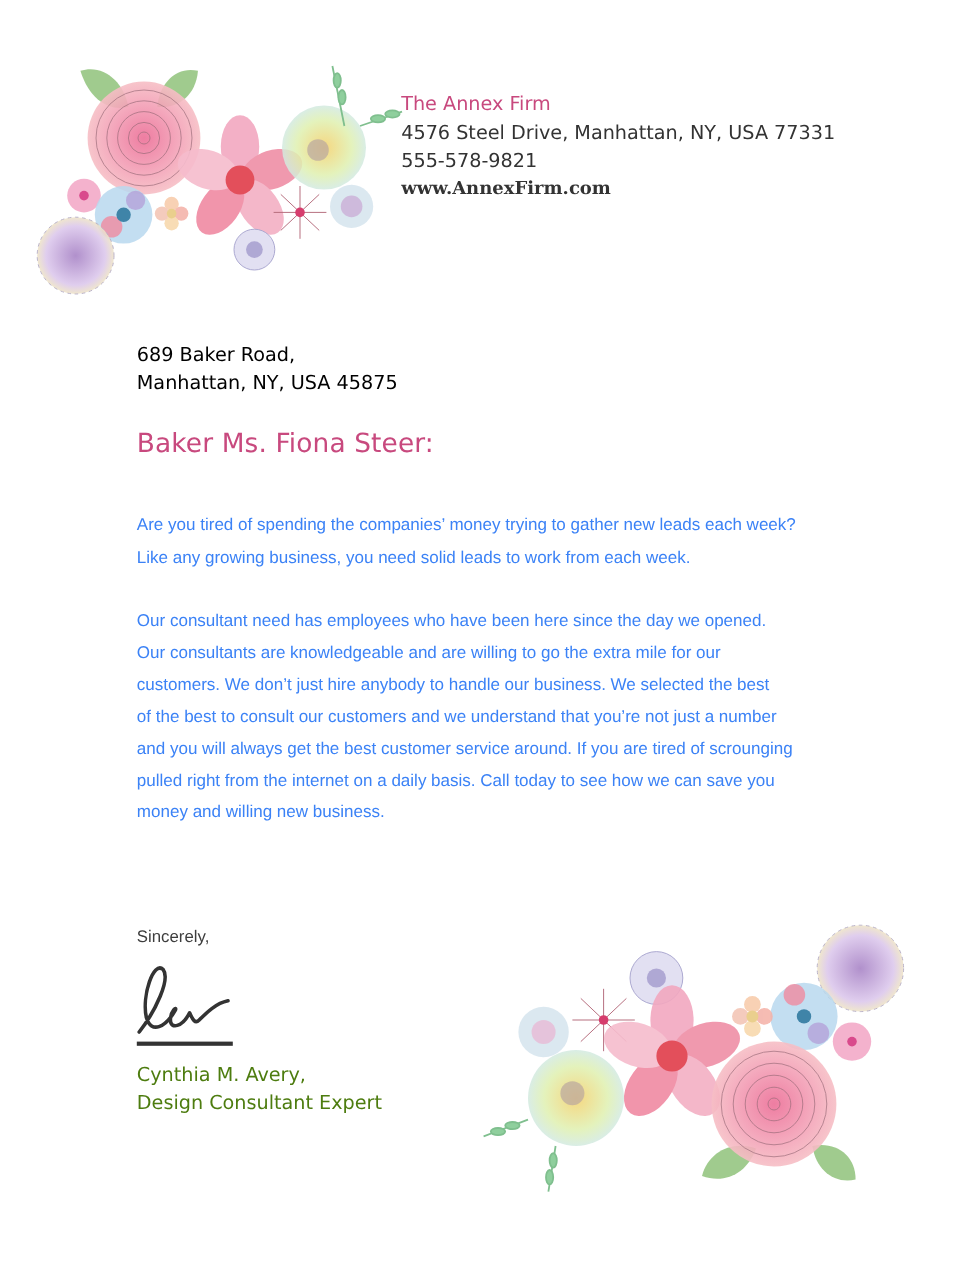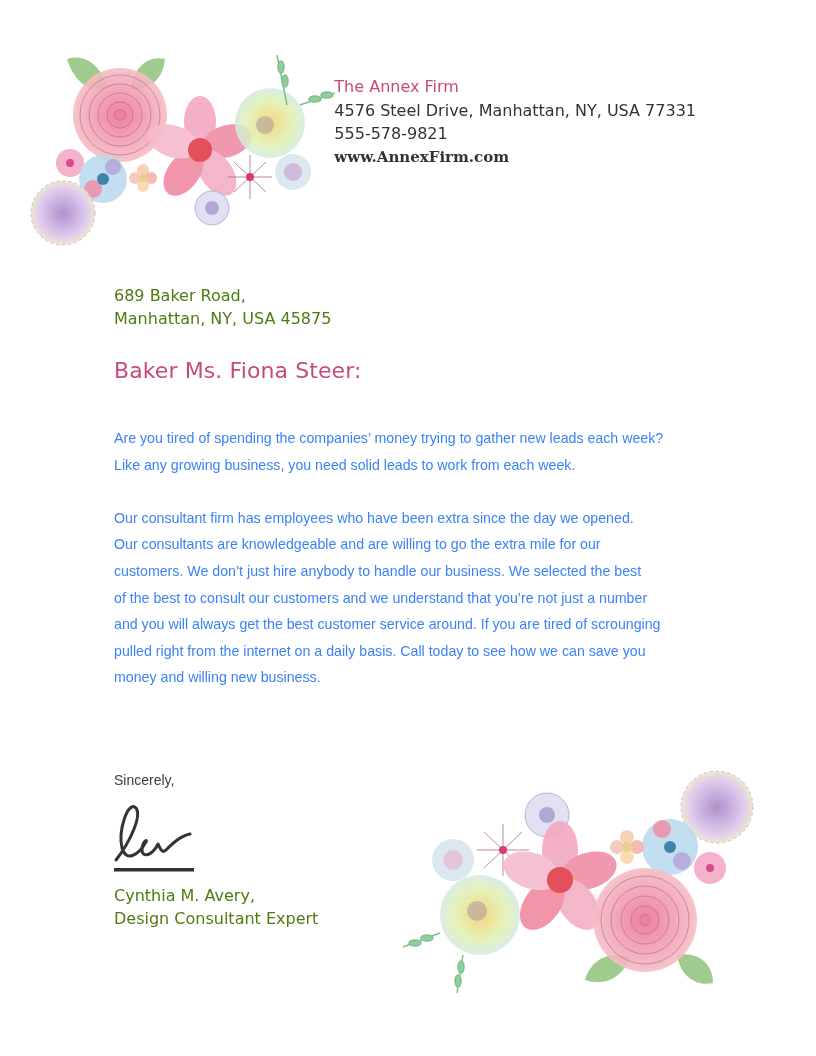--- a/index.html
+++ b/index.html
@@ -38,21 +38,21 @@
       color: #333333;
     }
 
     
     .recipient {
       position: absolute;
       left: 114px;
       top: 284px;
       font-size: 16px;
       line-height: 23px;
-      color: #4d7c0f;
+      color: #000000;
     }
 
     .salutation {
       position: absolute;
       left: 114px;
       top: 358px;
       font-size: 22px;
       color: #c8497e;
       letter-spacing: 0.1px;
     }
@@ -222,21 +222,21 @@
 </div>
 
 <div class="salutation">Baker Ms. Fiona Steer:</div>
 
 <div class="body-text">
   <p>
     <span class="line">Are you tired of spending the companies’ money trying to gather new leads each week?</span>
     <span class="line">Like any growing business, you need solid leads to work from each week.</span>
   </p>
   <p>
-    <span class="line">Our consultant firm has employees who have been extra since the day we opened.</span>
+    <span class="line">Our consultant need has employees who have been here since the day we opened.</span>
     <span class="line">Our consultants are knowledgeable and are willing to go the extra mile for our</span>
     <span class="line">customers. We don’t just hire anybody to handle our business. We selected the best</span>
     <span class="line">of the best to consult our customers and we understand that you’re not just a number</span>
     <span class="line">and you will always get the best customer service around. If you are tired of scrounging</span>
     <span class="line">pulled right from the internet on a daily basis. Call today to see how we can save you</span>
     <span class="line">money and willing new business.</span>
   </p>
 </div>
 
 <div class="closing">Sincerely,</div>

